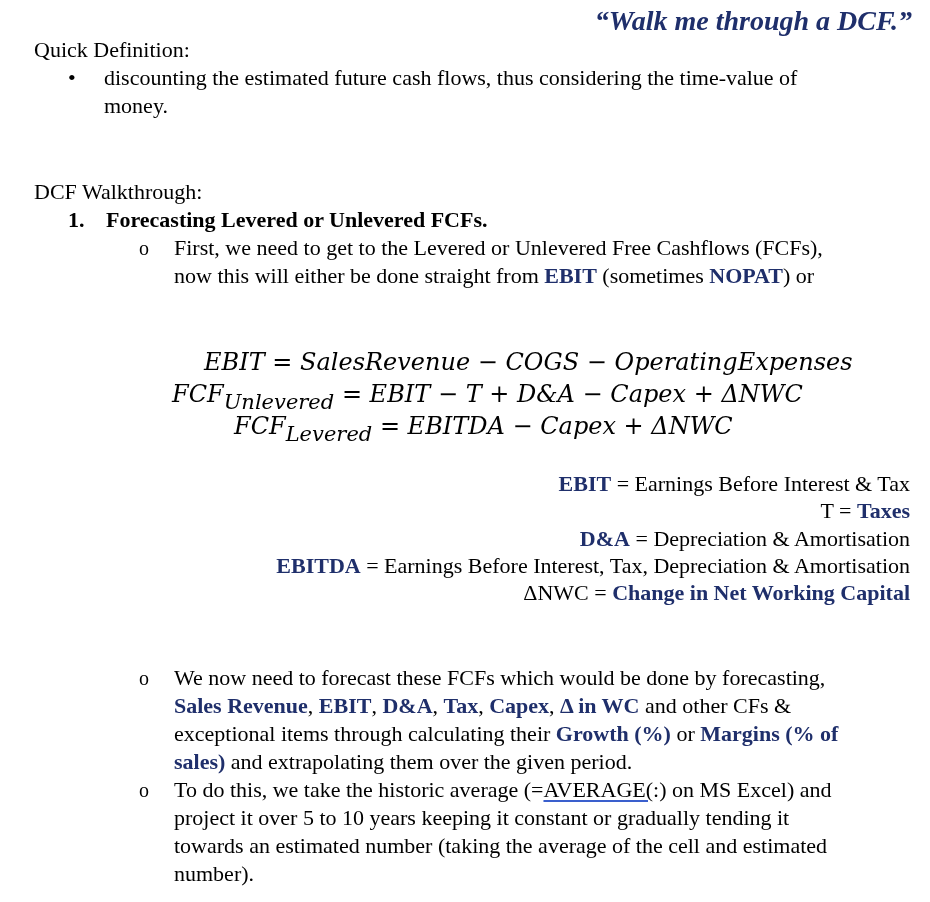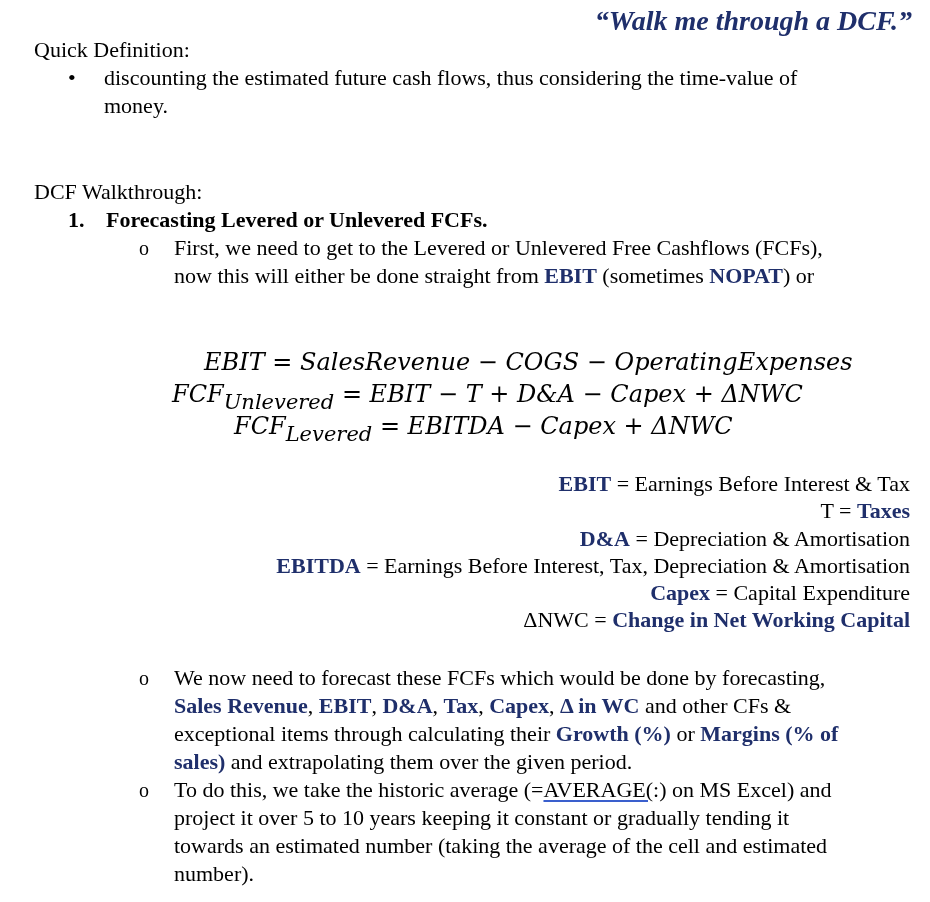--- a/index.html
+++ b/index.html
@@ -62,21 +62,20 @@
 
 <div class="abs math" style="left:204px; top:346px;">EBIT = SalesRevenue − COGS − OperatingExpenses</div>
 <div class="abs math" style="left:172px; top:378px;"><span>FCF</span><sub>Unlevered</sub><span> = EBIT − T + D&amp;A − Capex + ΔNWC</span></div>
 <div class="abs math" style="left:234px; top:410px;"><span>FCF</span><sub>Levered</sub><span> = EBITDA − Capex + ΔNWC</span></div>
 
 <div class="abs defs" style="top:470px;">
   <div><span class="navy">EBIT</span><span> = </span><span>Earnings Before Interest &amp; Tax</span></div>
   <div><span>T</span><span> = </span><span class="navy">Taxes</span></div>
   <div><span class="navy">D&amp;A</span><span> = </span><span>Depreciation &amp; Amortisation</span></div>
   <div><span class="navy">EBITDA</span><span> = </span><span>Earnings Before Interest, Tax, Depreciation &amp; Amortisation</span></div>
-  <div><span class="navy">Capex</span><span> = </span><span>Capital Expenditure</span></div>
   <div><span>ΔNWC</span><span> = </span><span class="navy">Change in Net Working Capital</span></div>
 </div>
 
 <div class="abs" style="left:0; top:664px; width:930px; height:112px;">
   <span class="circle-bullet" style="top:0;">o</span>
   <div class="para" style="left:174px; top:0;">
     <div>We now need to forecast these FCFs which would be done by forecasting,</div>
     <div><span class="navy">Sales Revenue</span><span>, </span><span class="navy">EBIT</span><span>, </span><span class="navy">D&amp;A</span><span>, </span><span class="navy">Tax</span><span>, </span><span class="navy">Capex</span><span>, </span><span class="navy">Δ in WC</span><span> and other CFs &amp;</span></div>
     <div><span>exceptional items through calculating their </span><span class="navy">Growth (%)</span><span> or </span><span class="navy">Margins (% of</span></div>
     <div><span class="navy">sales)</span><span> and extrapolating them over the given period.</span></div>

